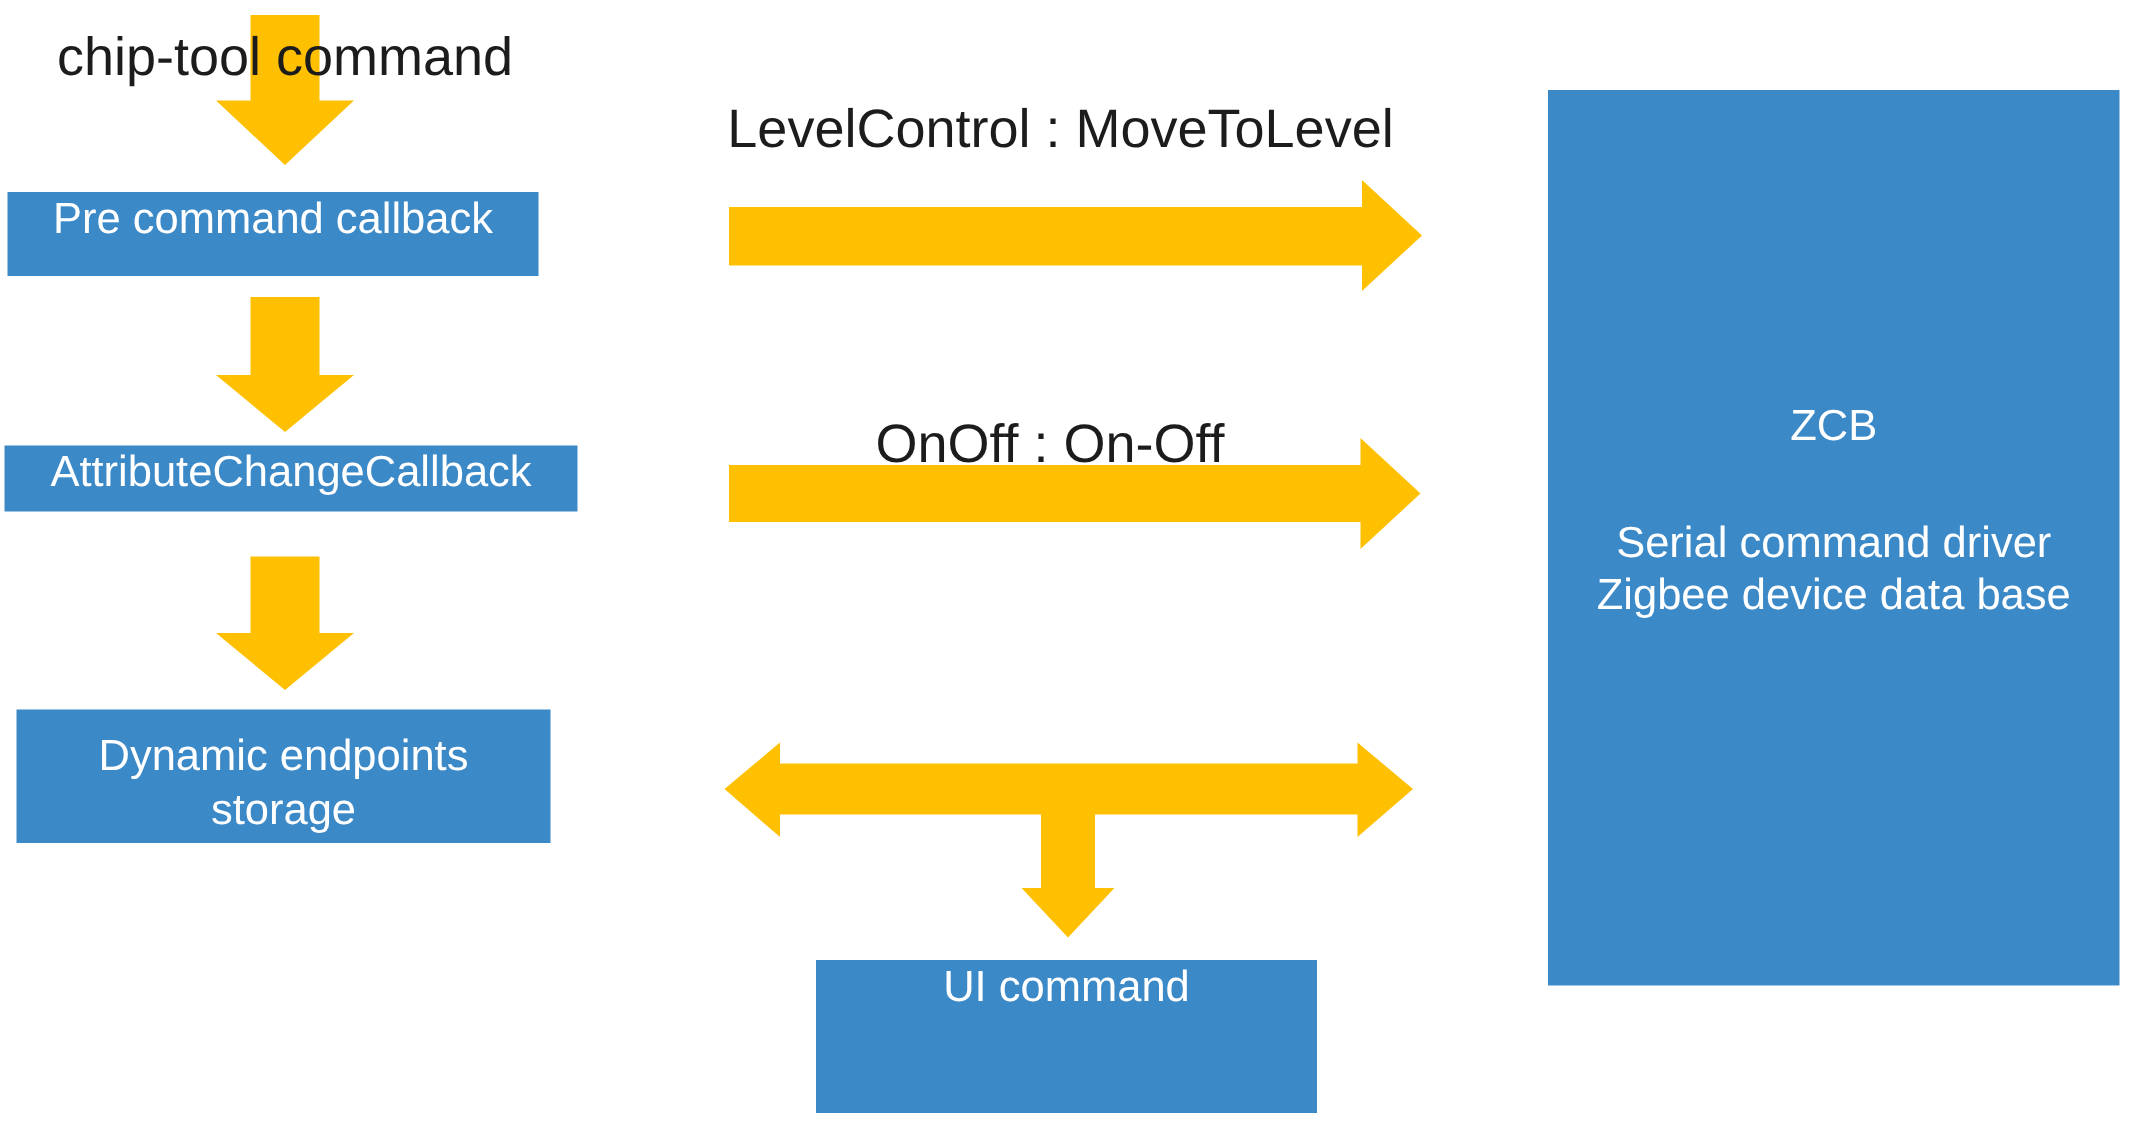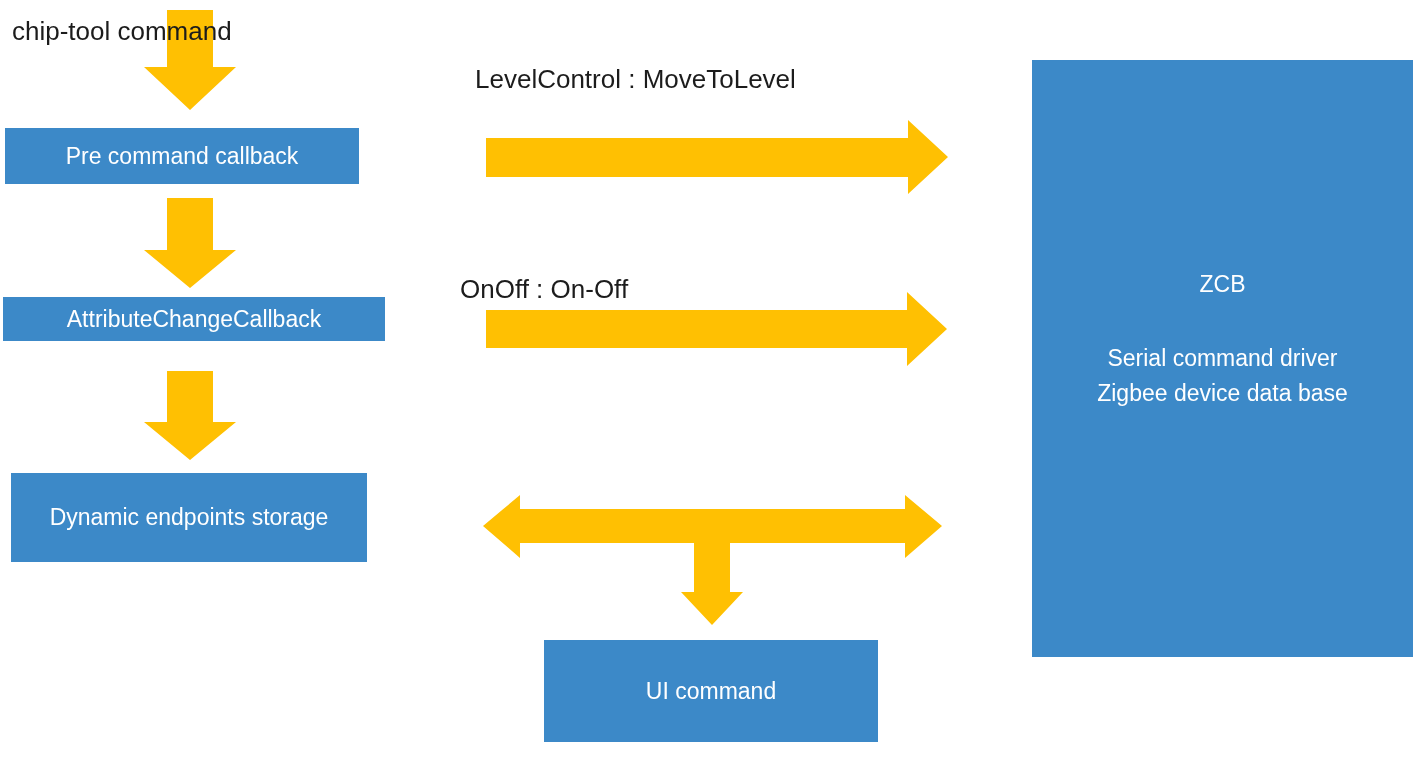--- a/index.html
+++ b/index.html
@@ -20,51 +20,51 @@
     left: 0;
     top: 0;
     width: 1426px;
     height: 758px;
     z-index: 1;
   }
   .label {
     position: absolute;
     z-index: 2;
     color: var(--label-black, #1c1c1c);
-    font-size: 26px;
+    font-size: 36px;
     line-height: 1.2;
+    text-align: center;
     white-space: nowrap;
   }
   .bluebox {
     position: absolute;
     z-index: 2;
     background: var(--box-blue, #3c89c8);
     color: var(--box-text, #ffffff);
     display: flex;
-    align-items: center;
     justify-content: center;
     text-align: center;
-    font-size: 23px;
+    font-size: 29px;
     line-height: 1.25;
   }
   .box-pre  { left: 5px;    top: 128px; width: 354px; height: 56px;  }
   .box-attr { left: 3px;    top: 297px; width: 382px; height: 44px;  }
   .box-dyn  { left: 11px;   top: 473px; width: 356px; height: 89px; padding: 13px 28px; box-sizing: border-box; }
   .box-ui   { left: 544px;  top: 640px; width: 334px; height: 102px; }
   .box-zcb  {
     left: 1032px; top: 60px; width: 381px; height: 597px;
     flex-direction: column;
     padding-bottom: 36px;
     box-sizing: border-box;
   }
   .zcb-title { margin-bottom: 42px; }
   .zcb-line  { line-height: 35px; }
 
   .label-chip  { left: 12px;  top: 16px;  width: 356px; }
-  .label-level { left: 475px; top: 64px;  width: 494px; }
+  .label-level { left: 460px; top: 64px;  width: 494px; }
   .label-onoff { left: 460px; top: 254px; width: 480px; margin-top: 20px; }
   .label-add   { left: 440px; top: 444px; width: 490px; }
 </style>
 </head>
 <body>
 
 <div class="canvas">
 
   <svg class="arrow-layer" viewBox="0 0 1426 758" xmlns="http://www.w3.org/2000/svg">
     <polygon points="167,10 213,10 213,67 236,67 190,110 144,67 167,67" fill="#ffc002"></polygon>

